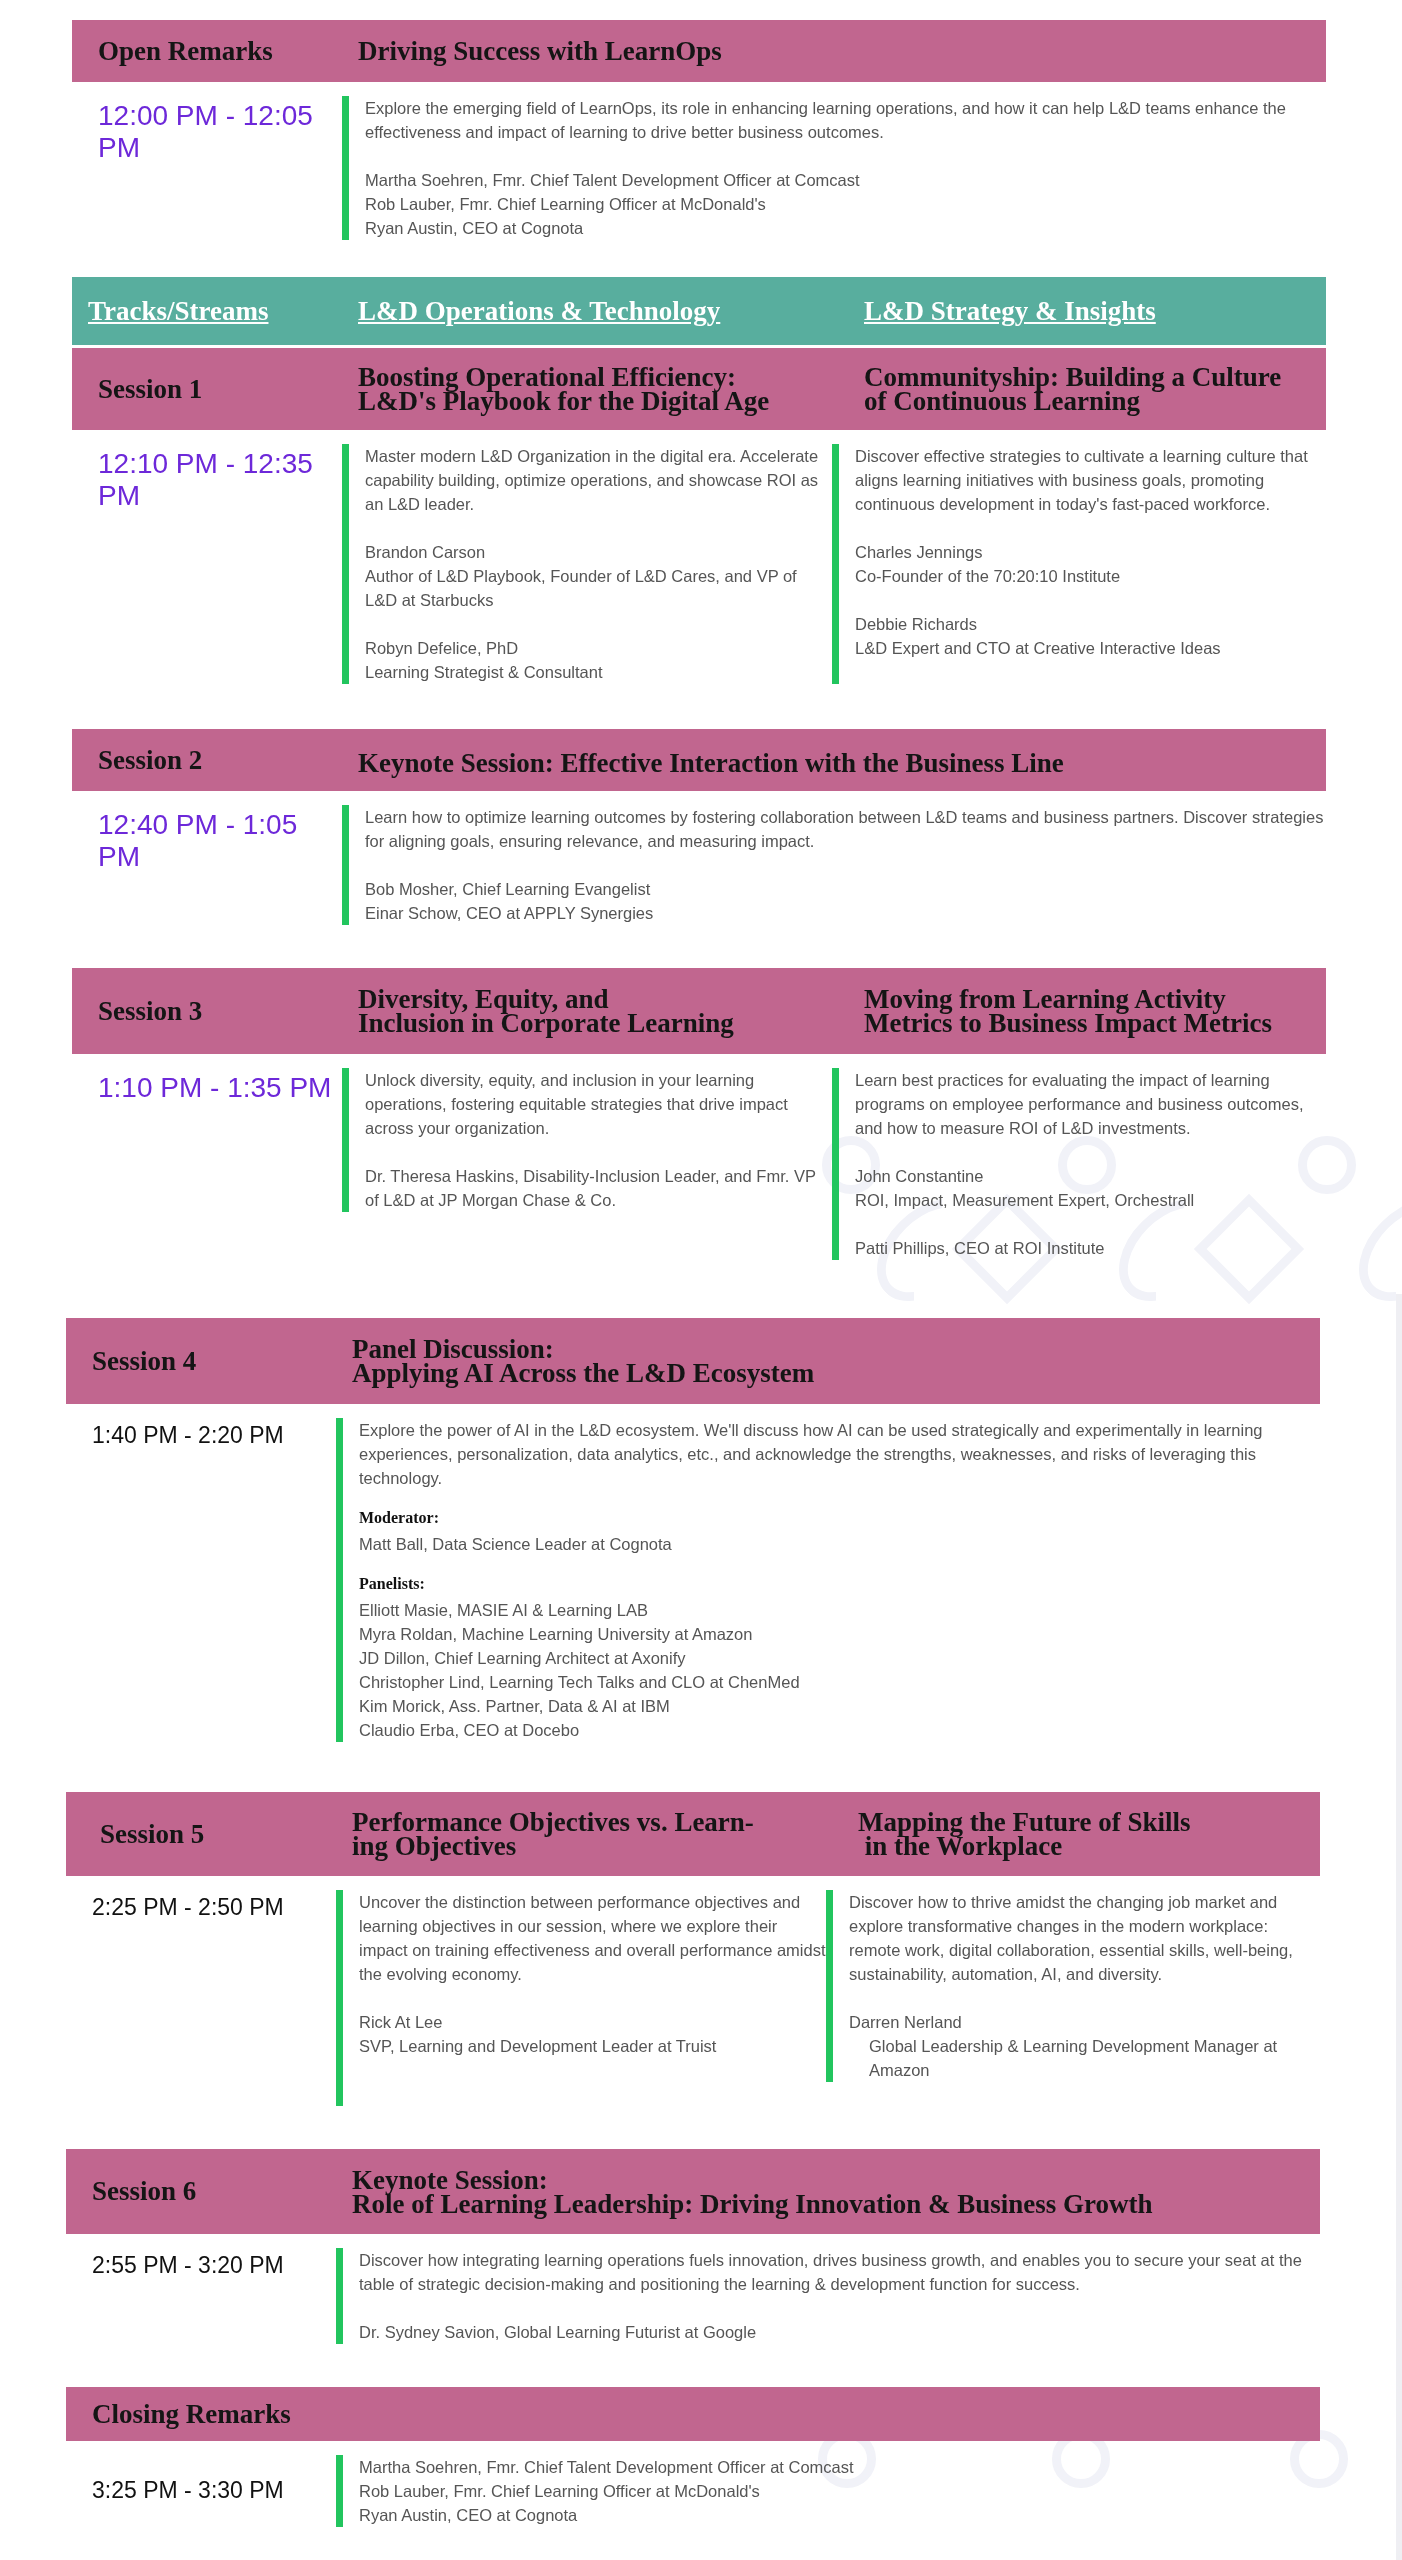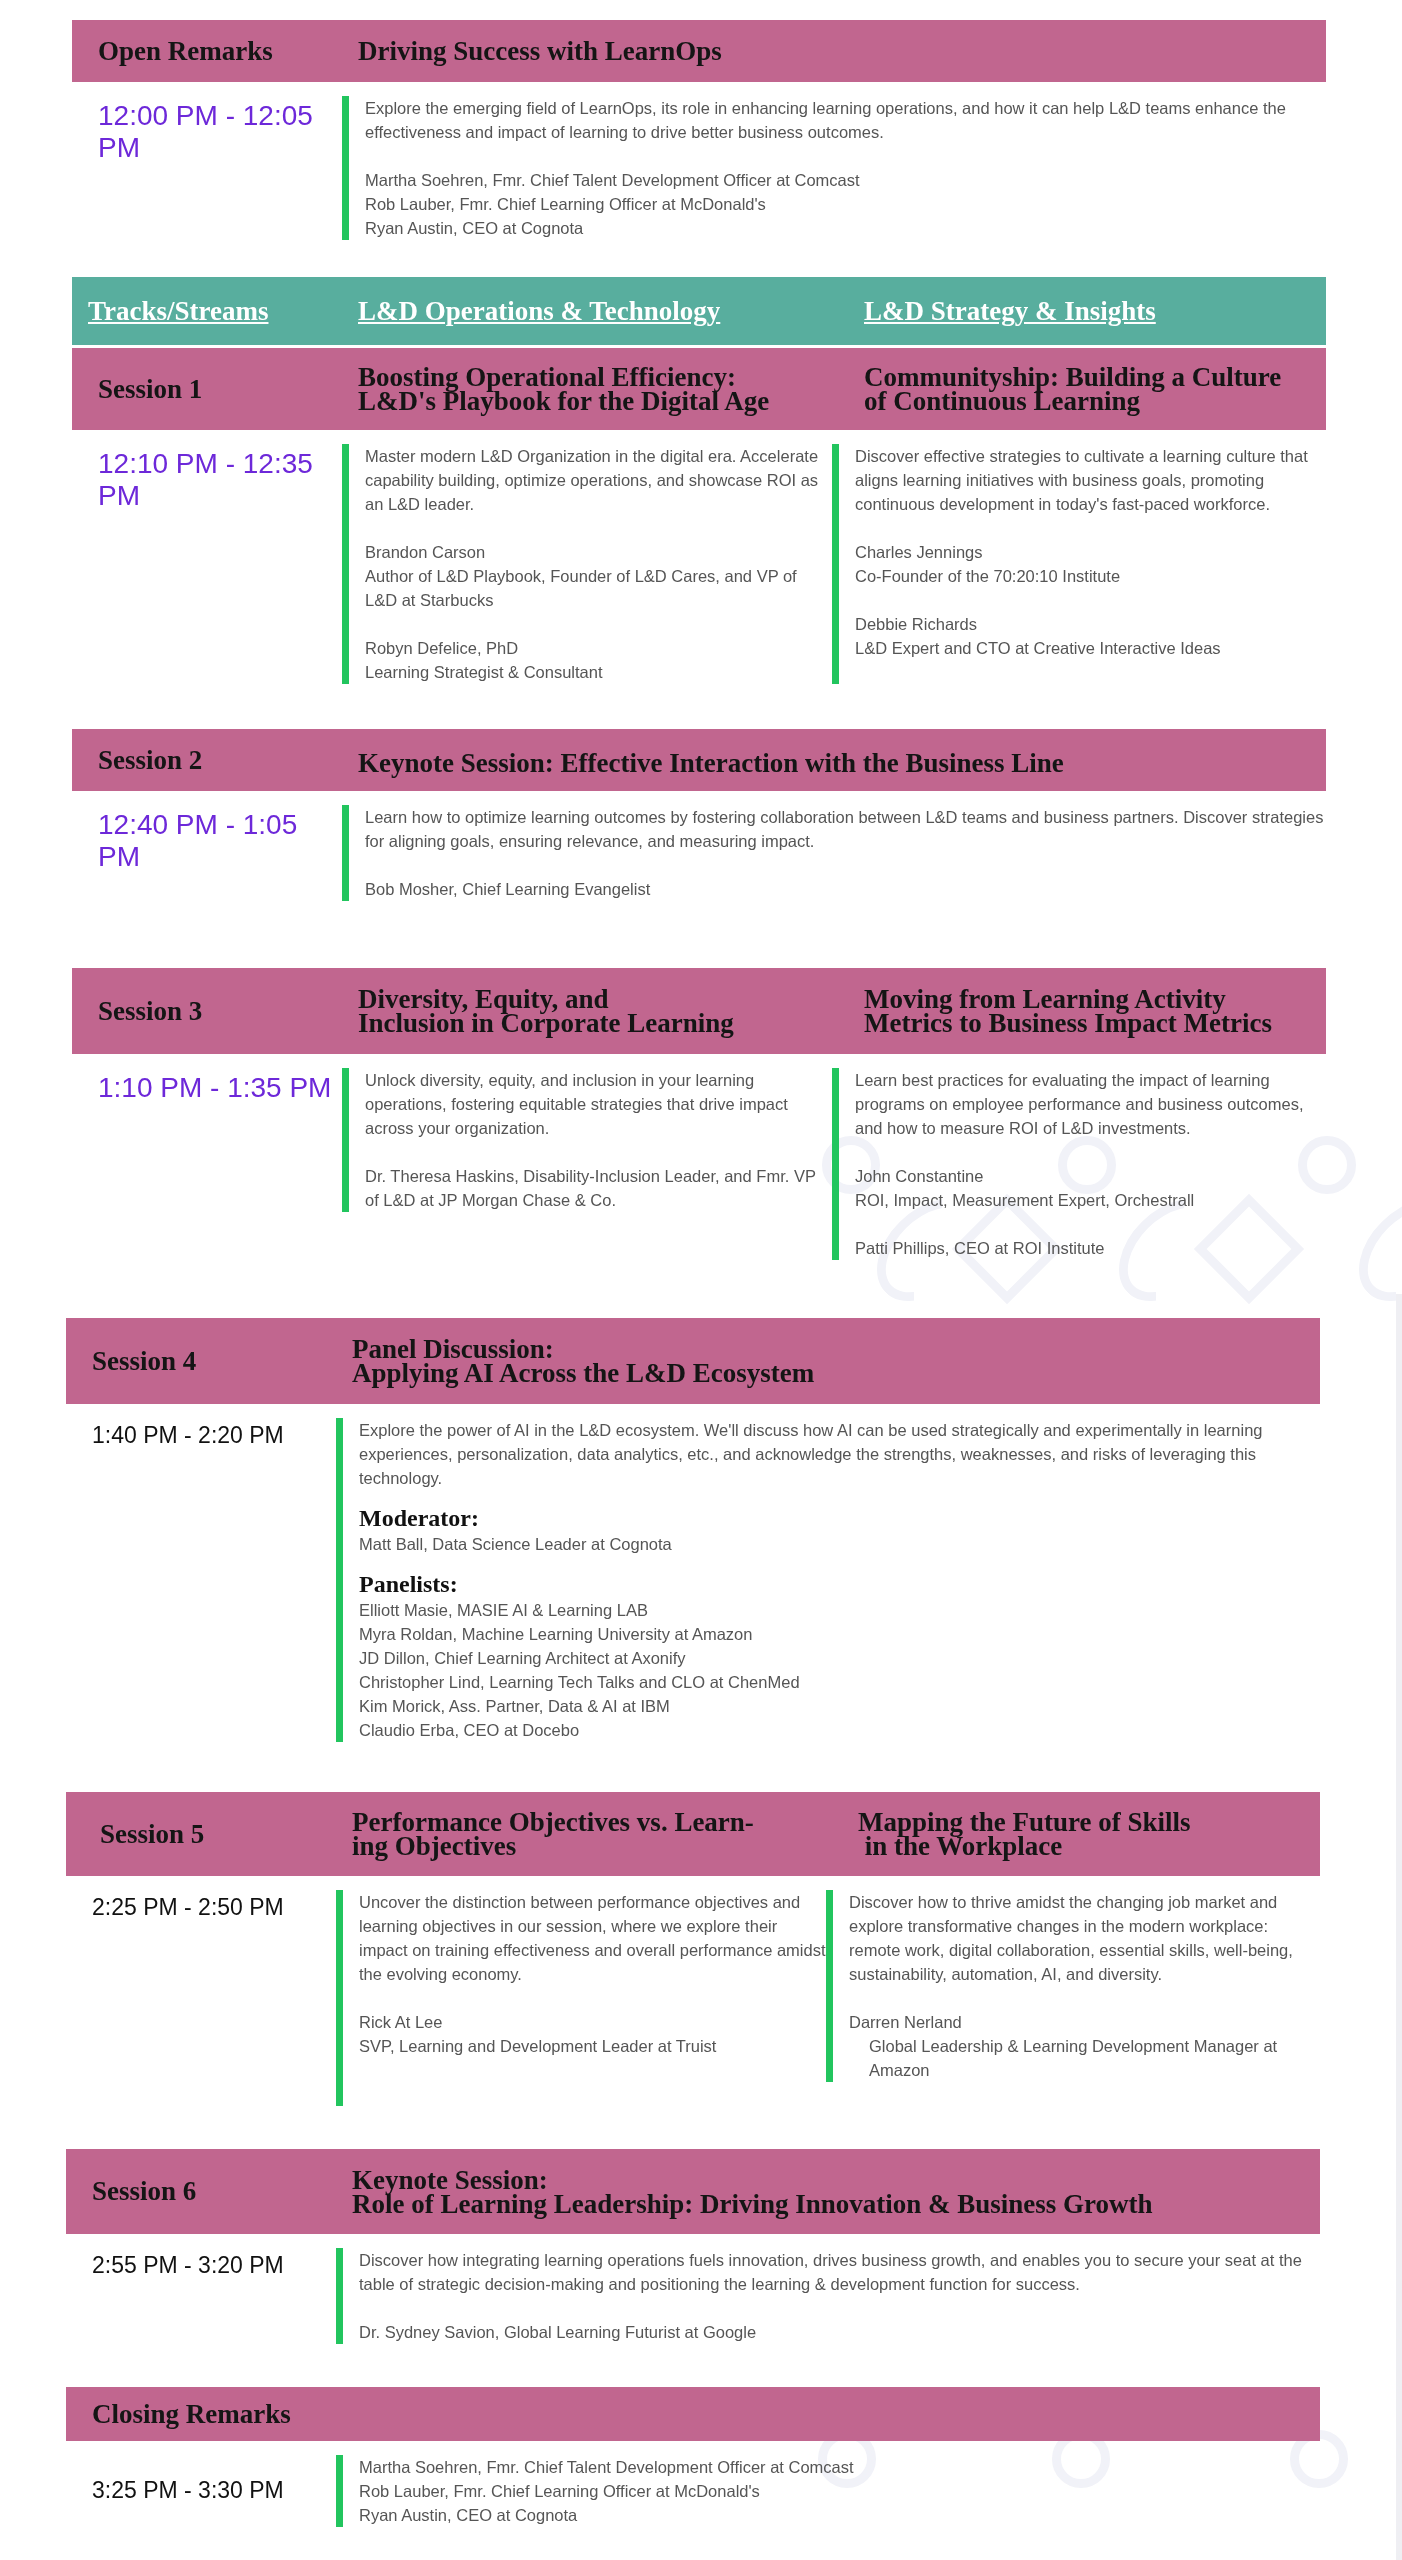--- a/index.html
+++ b/index.html
@@ -26,21 +26,21 @@
 
   .body-row { display: flex; padding-top: 14px; }
   .time { width: 270px; padding-left: 26px; font-size: 28px; color: #6d28d9; padding-top: 4px; }
   .time.dark { color: #111; font-size: 23px; }
   .col { border-left: 7px solid #22c55e; padding-left: 16px; font-size: 16.5px; line-height: 24px; color: #555; }
   .col.wide { width: 984px; }
   .col.half { width: 490px; }
   .col.half2 { width: 494px; padding-right: 4px; }
   .col p { white-space: pre-line; }
   .gap { height: 24px; }
-  .sub-h { font-family: "Liberation Serif", serif; font-weight: bold; font-size: 24px; color: #111; margin-top: 14px; line-height: 28px; }
+  .sub-h { font-family: "Liberation Serif", serif; font-weight: bold; font-size: 16px; color: #111; margin-top: 14px; line-height: 28px; }
 </style>
 </head>
 <body>
 
 <div class="deco deco-circle" style="left:822px;top:1136px;"></div>
 <div class="deco deco-circle" style="left:1058px;top:1136px;"></div>
 <div class="deco deco-circle" style="left:1298px;top:1136px;"></div>
 <div class="deco deco-diamond" style="left:968px;top:1210px;"></div>
 <div class="deco deco-diamond" style="left:1210px;top:1210px;"></div>
 <div class="deco deco-arc" style="left:888px;top:1190px;"></div>
@@ -113,20 +113,21 @@
   <div class="hdr" style="height:62px;">
     <div class="c1">Session 2</div>
     <div class="c2" style="padding-top:6px;">Keynote Session: Effective Interaction with the Business Line</div>
   </div>
   <div class="body-row">
     <div class="time">12:40 PM - 1:05 PM</div>
     <div class="col wide">
       <p>Learn how to optimize learning outcomes by fostering collaboration between L&amp;D teams and business partners. Discover strategies for aligning goals, ensuring relevance, and measuring impact.</p>
       <div class="gap"></div>
       <p>Bob Mosher, Chief Learning Evangelist</p>
+      <p>Einar Schow, CEO at APPLY Synergies</p>
     </div>
   </div>
 </section>
 
 <section class="block a" style="top:968px;">
   <div class="hdr" style="height:86px;">
     <div class="c1">Session 3</div>
     <div class="c2 split">
       <div>Diversity, Equity, and</div>
       <div>Inclusion in Corporate Learning</div>

